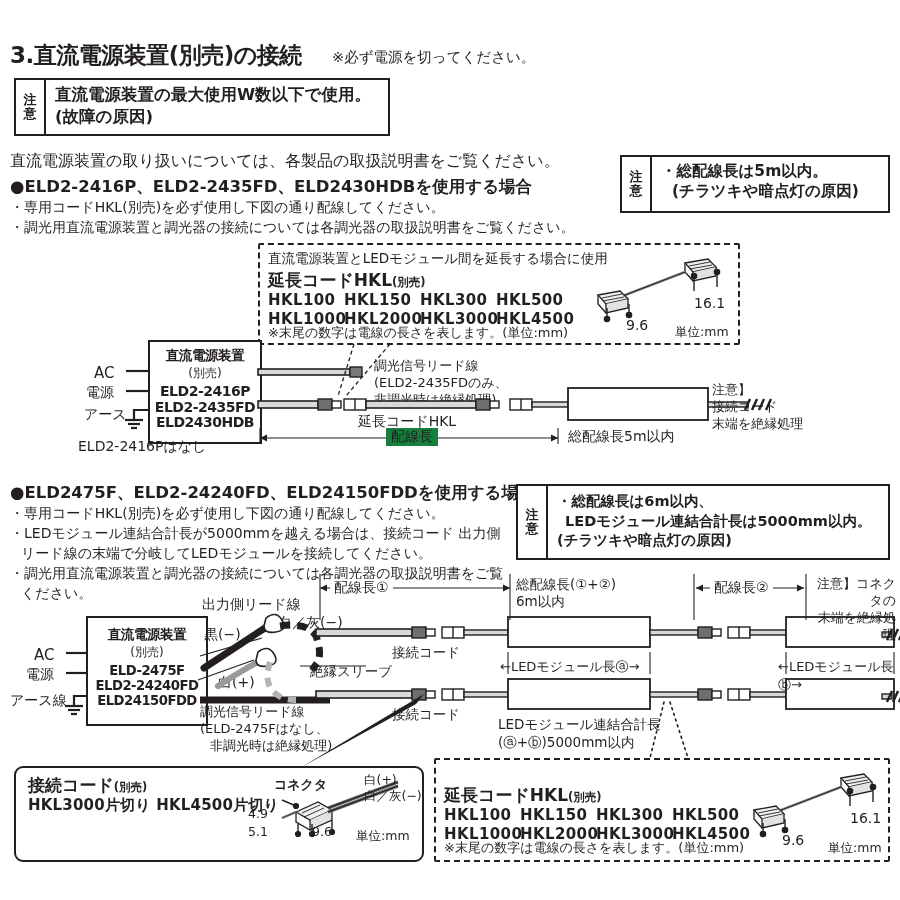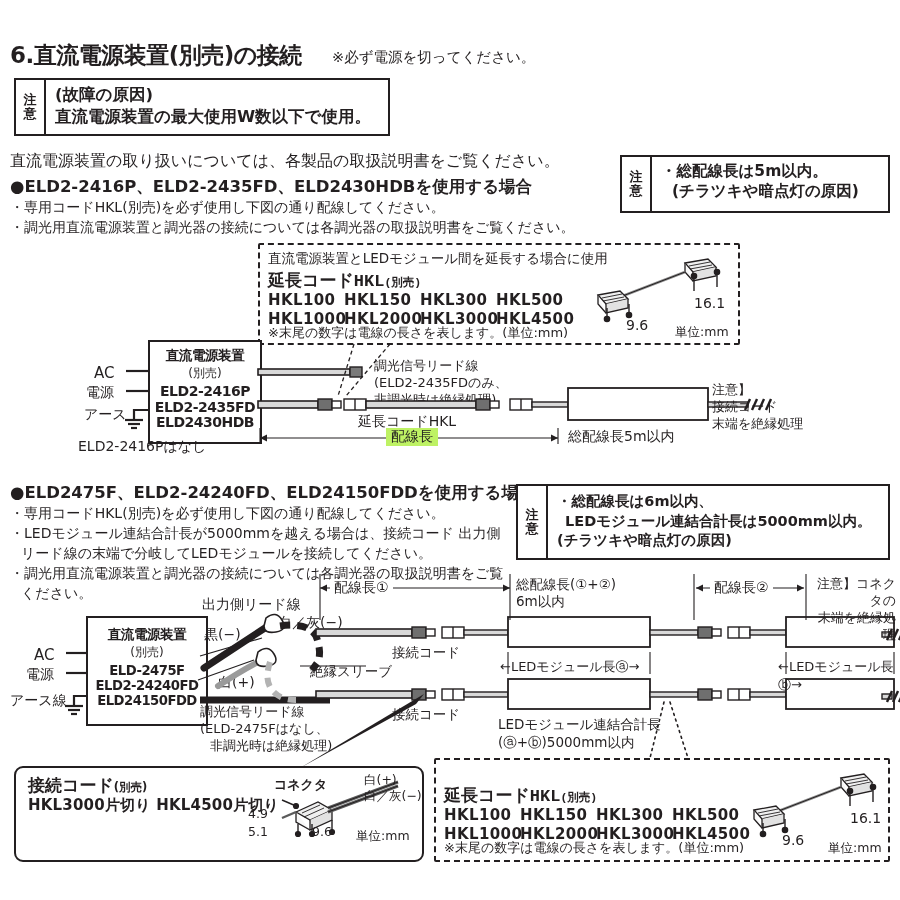--- a/index.html
+++ b/index.html
@@ -37,21 +37,21 @@
   #group1-bullets{left:10px;top:198px;}
   #group2-heading{left:10px;top:482px;font-size:16.5px;font-weight:bold;}
   #group2-bullets{left:10px;top:504px;width:500px;}
   .hang{padding-left:11px;text-indent:-11px;}
 
   
   .dashed-box{border:2px dashed #231f20;background:#fff;border-radius:2px;}
   #hkl-callout-top{left:258px;top:243px;width:478px;height:98px;}
   #hkl-callout-bottom{left:434px;top:758px;width:452px;height:100px;}
   .callout-lead{font-size:13.5px;}
-  .callout-title{font-size:17px;font-weight:bold;font-family:Liberation Mono, monospace;}
+  .callout-title{font-size:17px;font-weight:bold;}
   .callout-title .sub{font-size:11.5px;font-weight:bold;}
   .callout-models{font-size:15px;font-weight:bold;line-height:1.26;letter-spacing:0.4px;}
   .callout-note{font-size:13px;}
   .unit-label{font-size:12.5px;}
   .dim-label{font-size:14px;}
 
   
   .round-box{border:2px solid #231f20;border-radius:9px;background:#fff;}
   #connect-cord-box{left:14px;top:766px;width:406px;height:92px;}
 
@@ -64,31 +64,31 @@
   .psu-model{font-size:14px;font-weight:bold;letter-spacing:-0.5px;line-height:1.12;}
   #psu-box-2 .psu-model{font-size:13.2px;}
 
   
   .dtext{font-size:13px;line-height:1.3;}
   svg{display:block;overflow:visible;}
 </style>
 </head>
 <body>
 
-<div class="abs" id="section-title">6.直流電源装置(別売)の接続</div>
+<div class="abs" id="section-title">3.直流電源装置(別売)の接続</div>
 <div class="abs" id="power-off-note">※必ず電源を切ってください。</div>
 
 <div class="abs caution-box" id="caution-1">
   <div class="caution-label">
     <span>注</span>
     <span>意</span>
   </div>
   <div class="caution-body">
+    <div>直流電源装置の最大使用W数以下で使用。</div>
     <div>(故障の原因)</div>
-    <div>直流電源装置の最大使用W数以下で使用。</div>
   </div>
 </div>
 
 <div class="abs" id="intro-text">直流電源装置の取り扱いについては、各製品の取扱説明書をご覧ください。</div>
 
 <div class="abs" id="group1-heading">●ELD2-2416P、ELD2-2435FD、ELD2430HDBを使用する場合</div>
 <div class="abs" id="group1-bullets">
   <div class="bullet-line">・専用コードHKL(別売)を必ず使用し下図の通り配線してください。</div>
   <div class="bullet-line">・調光用直流電源装置と調光器の接続については各調光器の取扱説明書をご覧ください。</div>
 </div>
@@ -228,21 +228,21 @@
 
 <svg class="abs" style="left:258px;top:428px;" width="460" height="22">
   <g stroke="#231f20" stroke-width="1.1" fill="none">
     <line x1="2" y1="0" x2="2" y2="16"></line>
     <line x1="2" y1="10" x2="300" y2="10"></line>
     <path d="M2 10 l7 -3.4 v6.8 Z" fill="#231f20" stroke="none"></path>
     <line x1="300" y1="0" x2="300" y2="16"></line>
     <path d="M300 10 l-7 -3.4 v6.8 Z" fill="#231f20" stroke="none"></path>
   </g>
 </svg>
-<div class="abs" style="left:386px;top:428px;background:#bef264;padding:0 5px;font-size:14px">配線長</div>
+<div class="abs" style="left:386px;top:428px;background:#15803d;padding:0 5px;font-size:14px">配線長</div>
 <div class="abs" style="left:568px;top:428px;font-size:14px">総配線長5m以内</div>
 
 <svg class="abs" style="left:250px;top:338px;" width="230" height="70">
   <g stroke="#231f20" stroke-width="1.3" fill="none" stroke-dasharray="4,3">
     <line x1="104" y1="6" x2="88" y2="58"></line>
     <line x1="140" y1="6" x2="96" y2="58"></line>
   </g>
 </svg>
 
 <div class="abs" id="group2-heading">●ELD2475F、ELD2-24240FD、ELD24150FDDを使用する場合</div>

